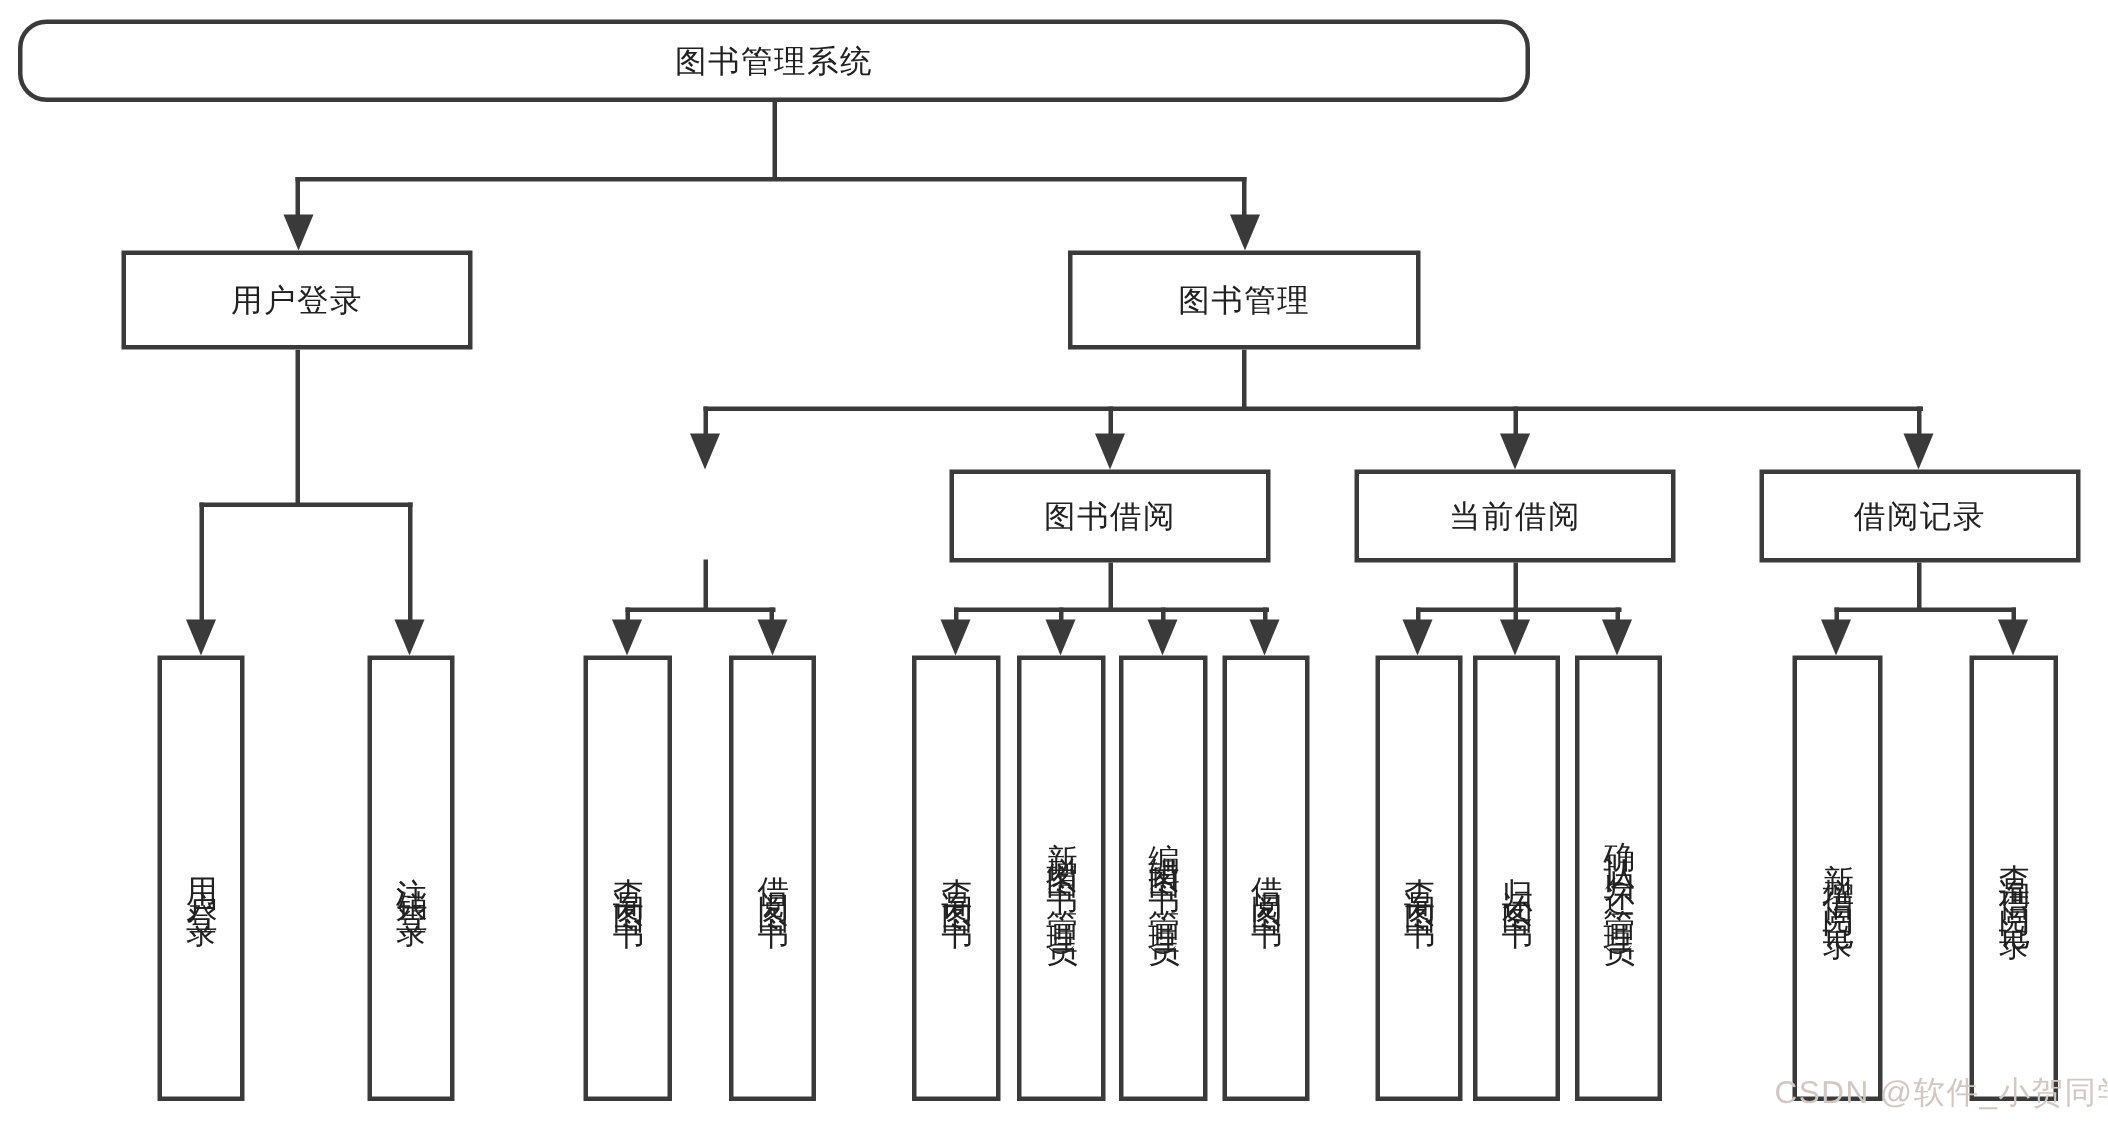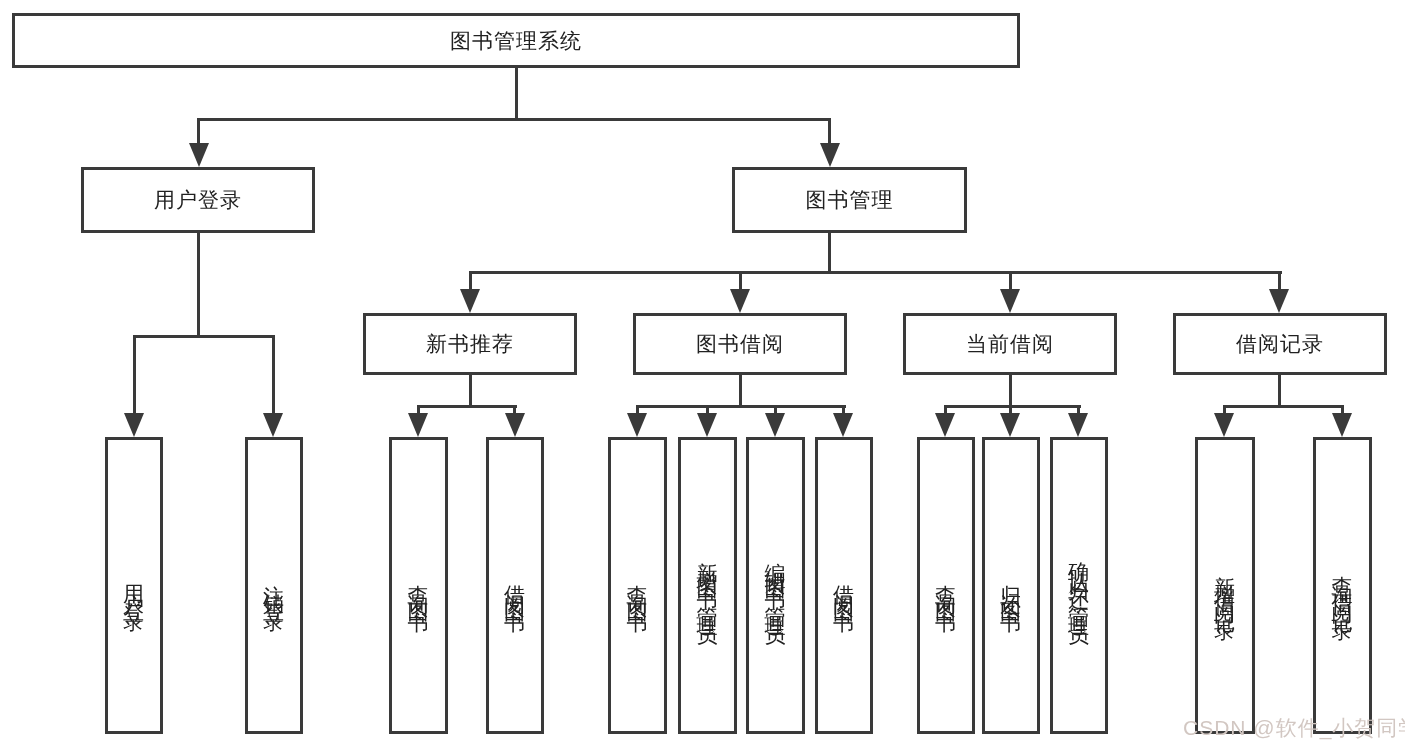--- a/index.html
+++ b/index.html
@@ -52,35 +52,35 @@
     letter-spacing: 1px;
     z-index: 5;
     white-space: nowrap;
   }
 </style>
 </head>
 <body>
 
 <div id="canvas">
 
-  <div class="node" style="left:12px; top:13px; width:1008px; height:55px;">
+  <div class="node" style="left:12px; top:13px; width:1008px; height:55px;border-radius:19px;">
     <span class="lbl">图书管理系统</span>
   </div>
 
   <div class="vl" style="left:515px; top:68px; height:50px;"></div>
   <div class="hl" style="left:197px; top:118px; width:634px;"></div>
   <div class="vl" style="left:197px; top:118px; height:28px;"></div>
   <div class="ah" style="left:189px; top:143px;"></div>
   <div class="vl" style="left:828px; top:118px; height:28px;"></div>
   <div class="ah" style="left:820px; top:143px;"></div>
 
   <div class="node" style="left:81px; top:167px; width:234px; height:66px;">
     <span class="lbl">用户登录</span>
   </div>
-  <div class="node" style="left:712px; top:167px; width:235px; height:66px;margin-left:20px;">
+  <div class="node" style="left:712px; top:167px; width:235px; height:66px;">
     <span class="lbl">图书管理</span>
   </div>
 
   <div class="vl" style="left:197px; top:233px; height:104px;"></div>
   <div class="hl" style="left:133px; top:335px; width:142px;"></div>
   <div class="vl" style="left:133px; top:335px; height:80px;"></div>
   <div class="ah" style="left:124px; top:413px;"></div>
   <div class="vl" style="left:272px; top:335px; height:80px;"></div>
   <div class="ah" style="left:263px; top:413px;"></div>
 
@@ -88,23 +88,20 @@
   <div class="hl" style="left:469px; top:271px; width:813px;"></div>
   <div class="vl" style="left:469px; top:271px; height:22px;"></div>
   <div class="ah" style="left:460px; top:289px;"></div>
   <div class="vl" style="left:739px; top:271px; height:22px;"></div>
   <div class="ah" style="left:730px; top:289px;"></div>
   <div class="vl" style="left:1009px; top:271px; height:22px;"></div>
   <div class="ah" style="left:1000px; top:289px;"></div>
   <div class="vl" style="left:1278px; top:271px; height:22px;"></div>
   <div class="ah" style="left:1269px; top:289px;"></div>
 
-  <div class="node" style="left:363px; top:313px; width:214px; height:62px;">
-    <span class="lbl">新书推荐</span>
-  </div>
   <div class="node" style="left:903px; top:313px; width:214px; height:62px;">
     <span class="lbl">当前借阅</span>
   </div>
   <div class="node" style="left:633px; top:313px; width:214px; height:62px;">
     <span class="lbl">图书借阅</span>
   </div>
   <div class="node" style="left:1173px; top:313px; width:214px; height:62px;">
     <span class="lbl">借阅记录</span>
   </div>
 

